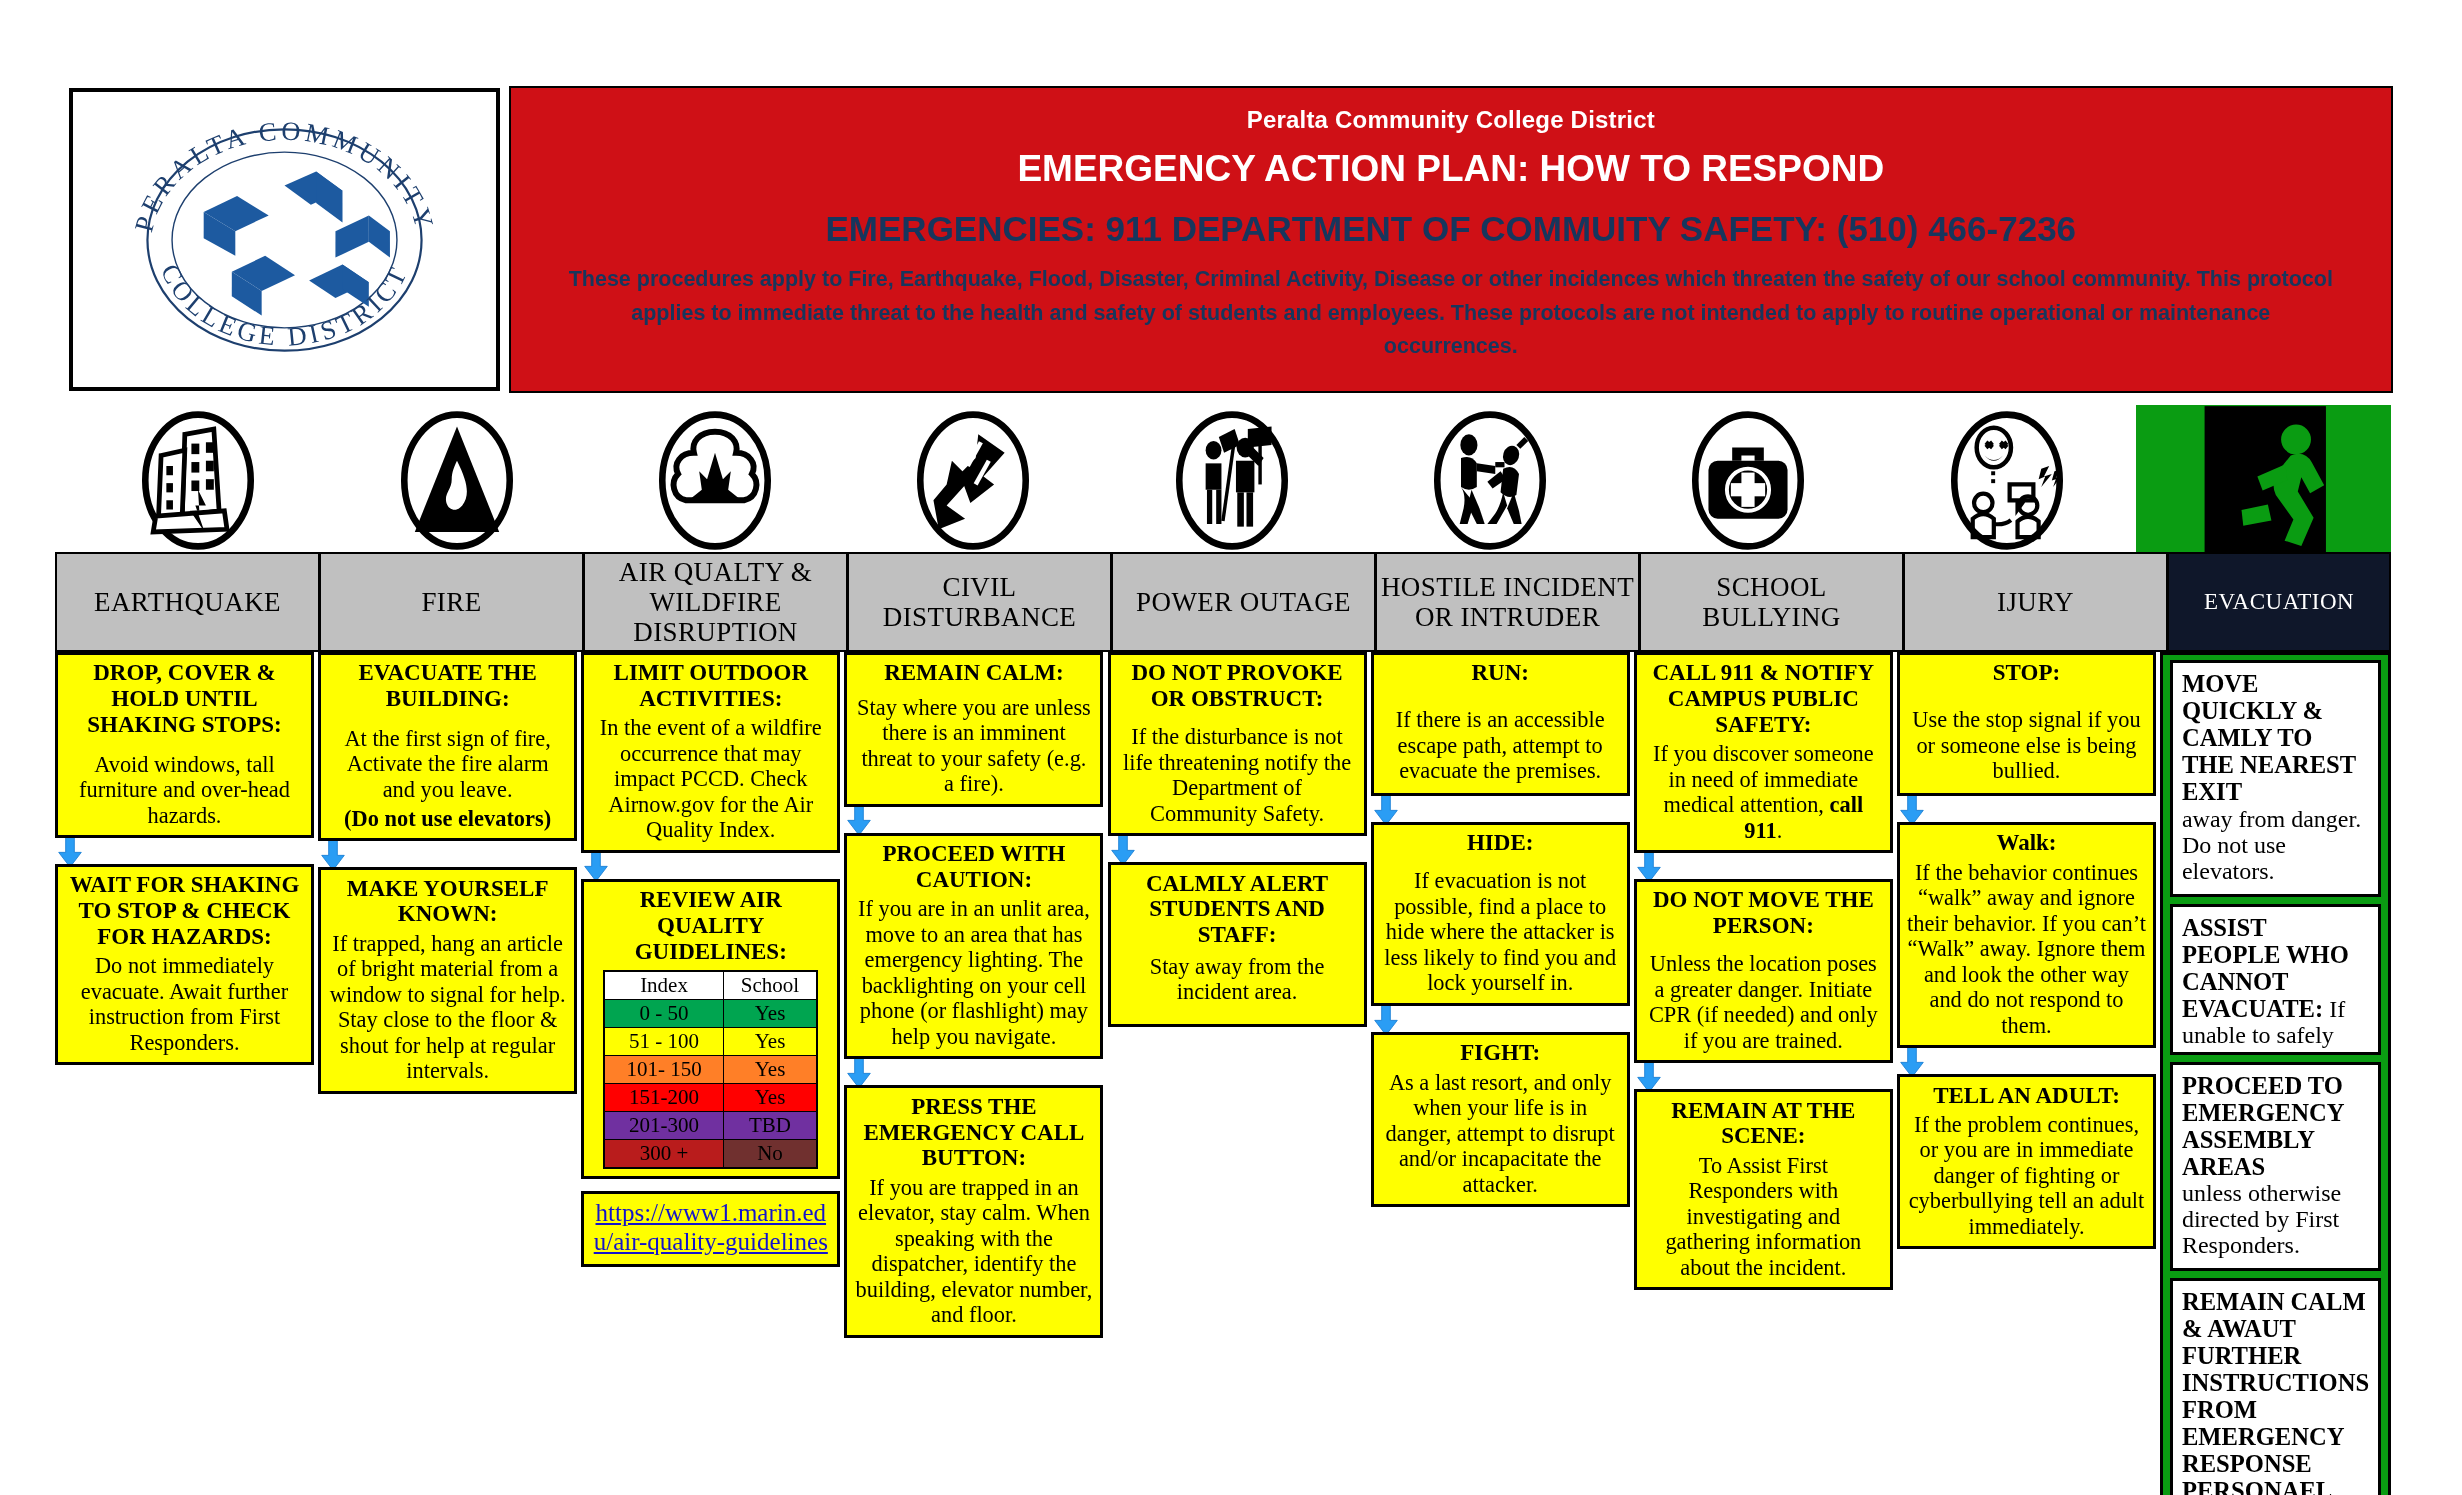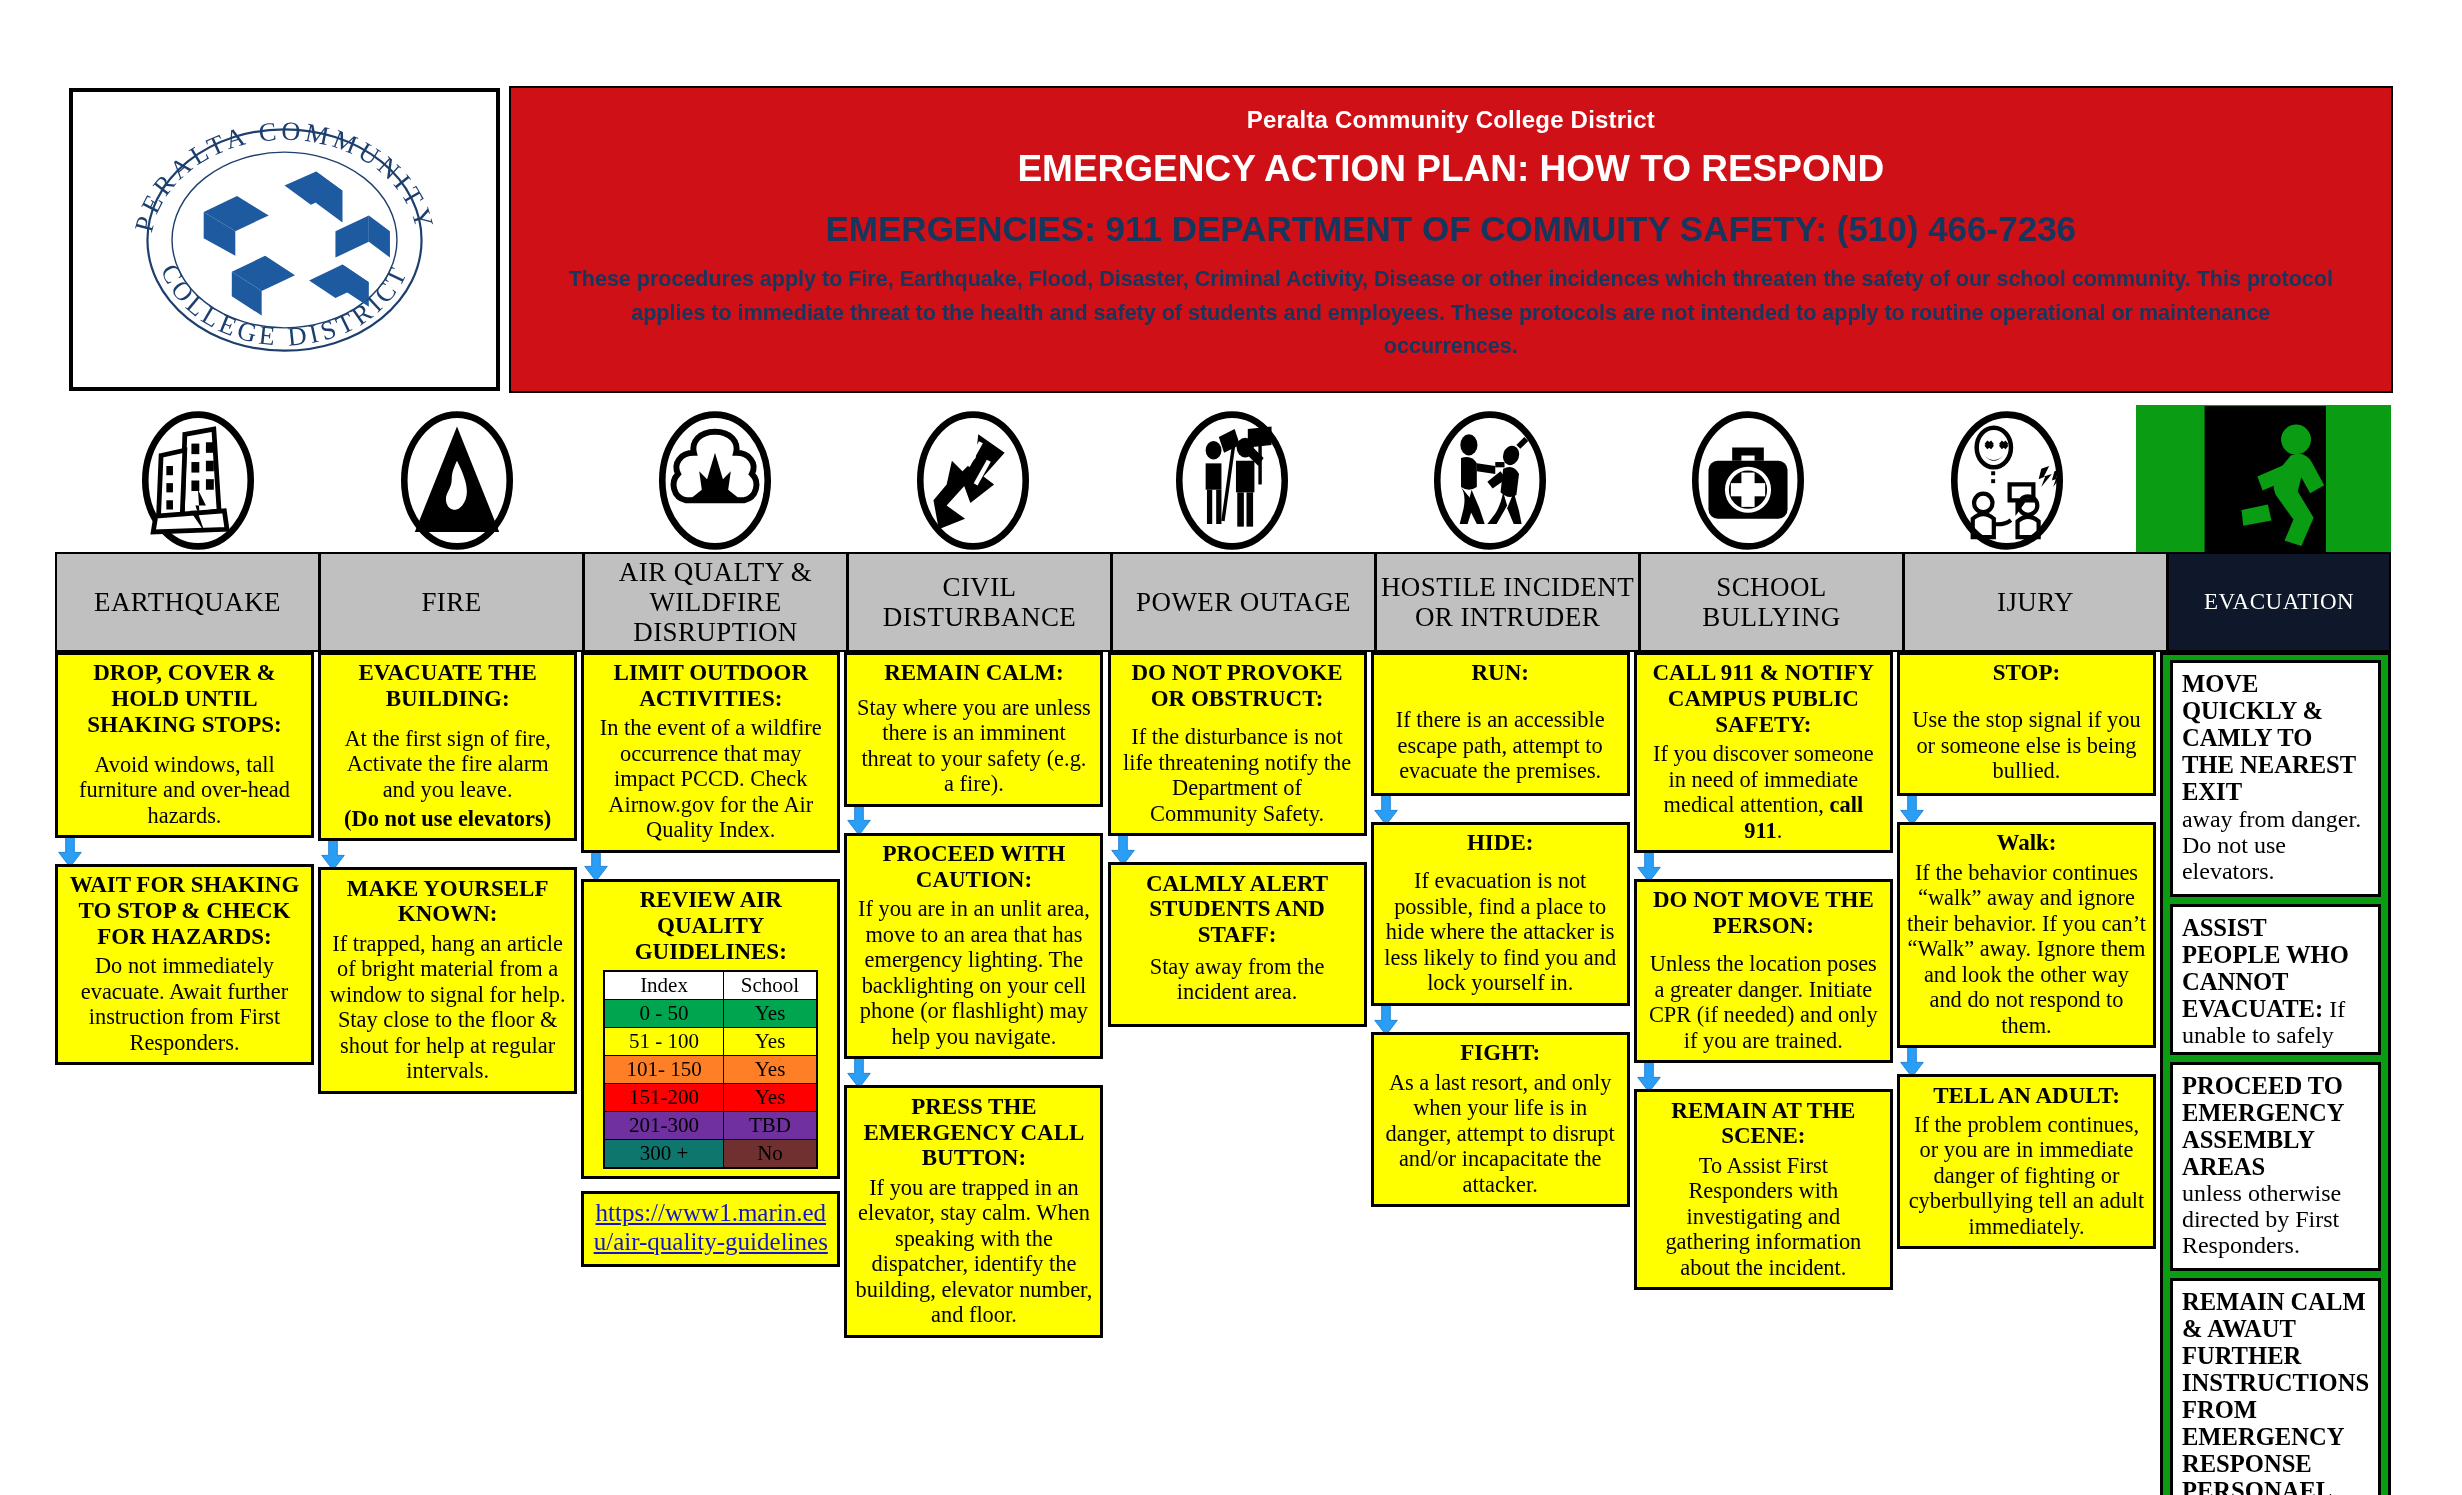--- a/index.html
+++ b/index.html
@@ -355,21 +355,21 @@
                 </tr>
                 <tr>
                   <td style="background: rgb(255, 0, 0);">151-200</td>
                   <td style="background: rgb(255, 0, 0);">Yes</td>
                 </tr>
                 <tr>
                   <td style="background: rgb(112, 48, 160);">201-300</td>
                   <td style="background: rgb(112, 48, 160);">TBD</td>
                 </tr>
                 <tr>
-                  <td style="background: #0f766e;">300 +</td>
+                  <td style="background: #b91c1c;">300 +</td>
                   <td style="background: rgb(112, 48, 47);">No</td>
                 </tr>
               </tbody>
           </table>
         </div>
         <div style="height:12.3px"></div>
         <a class="link" href="#">https://www1.marin.edu/air-quality-guidelines</a>
       </div>
 
       <div class="col">

